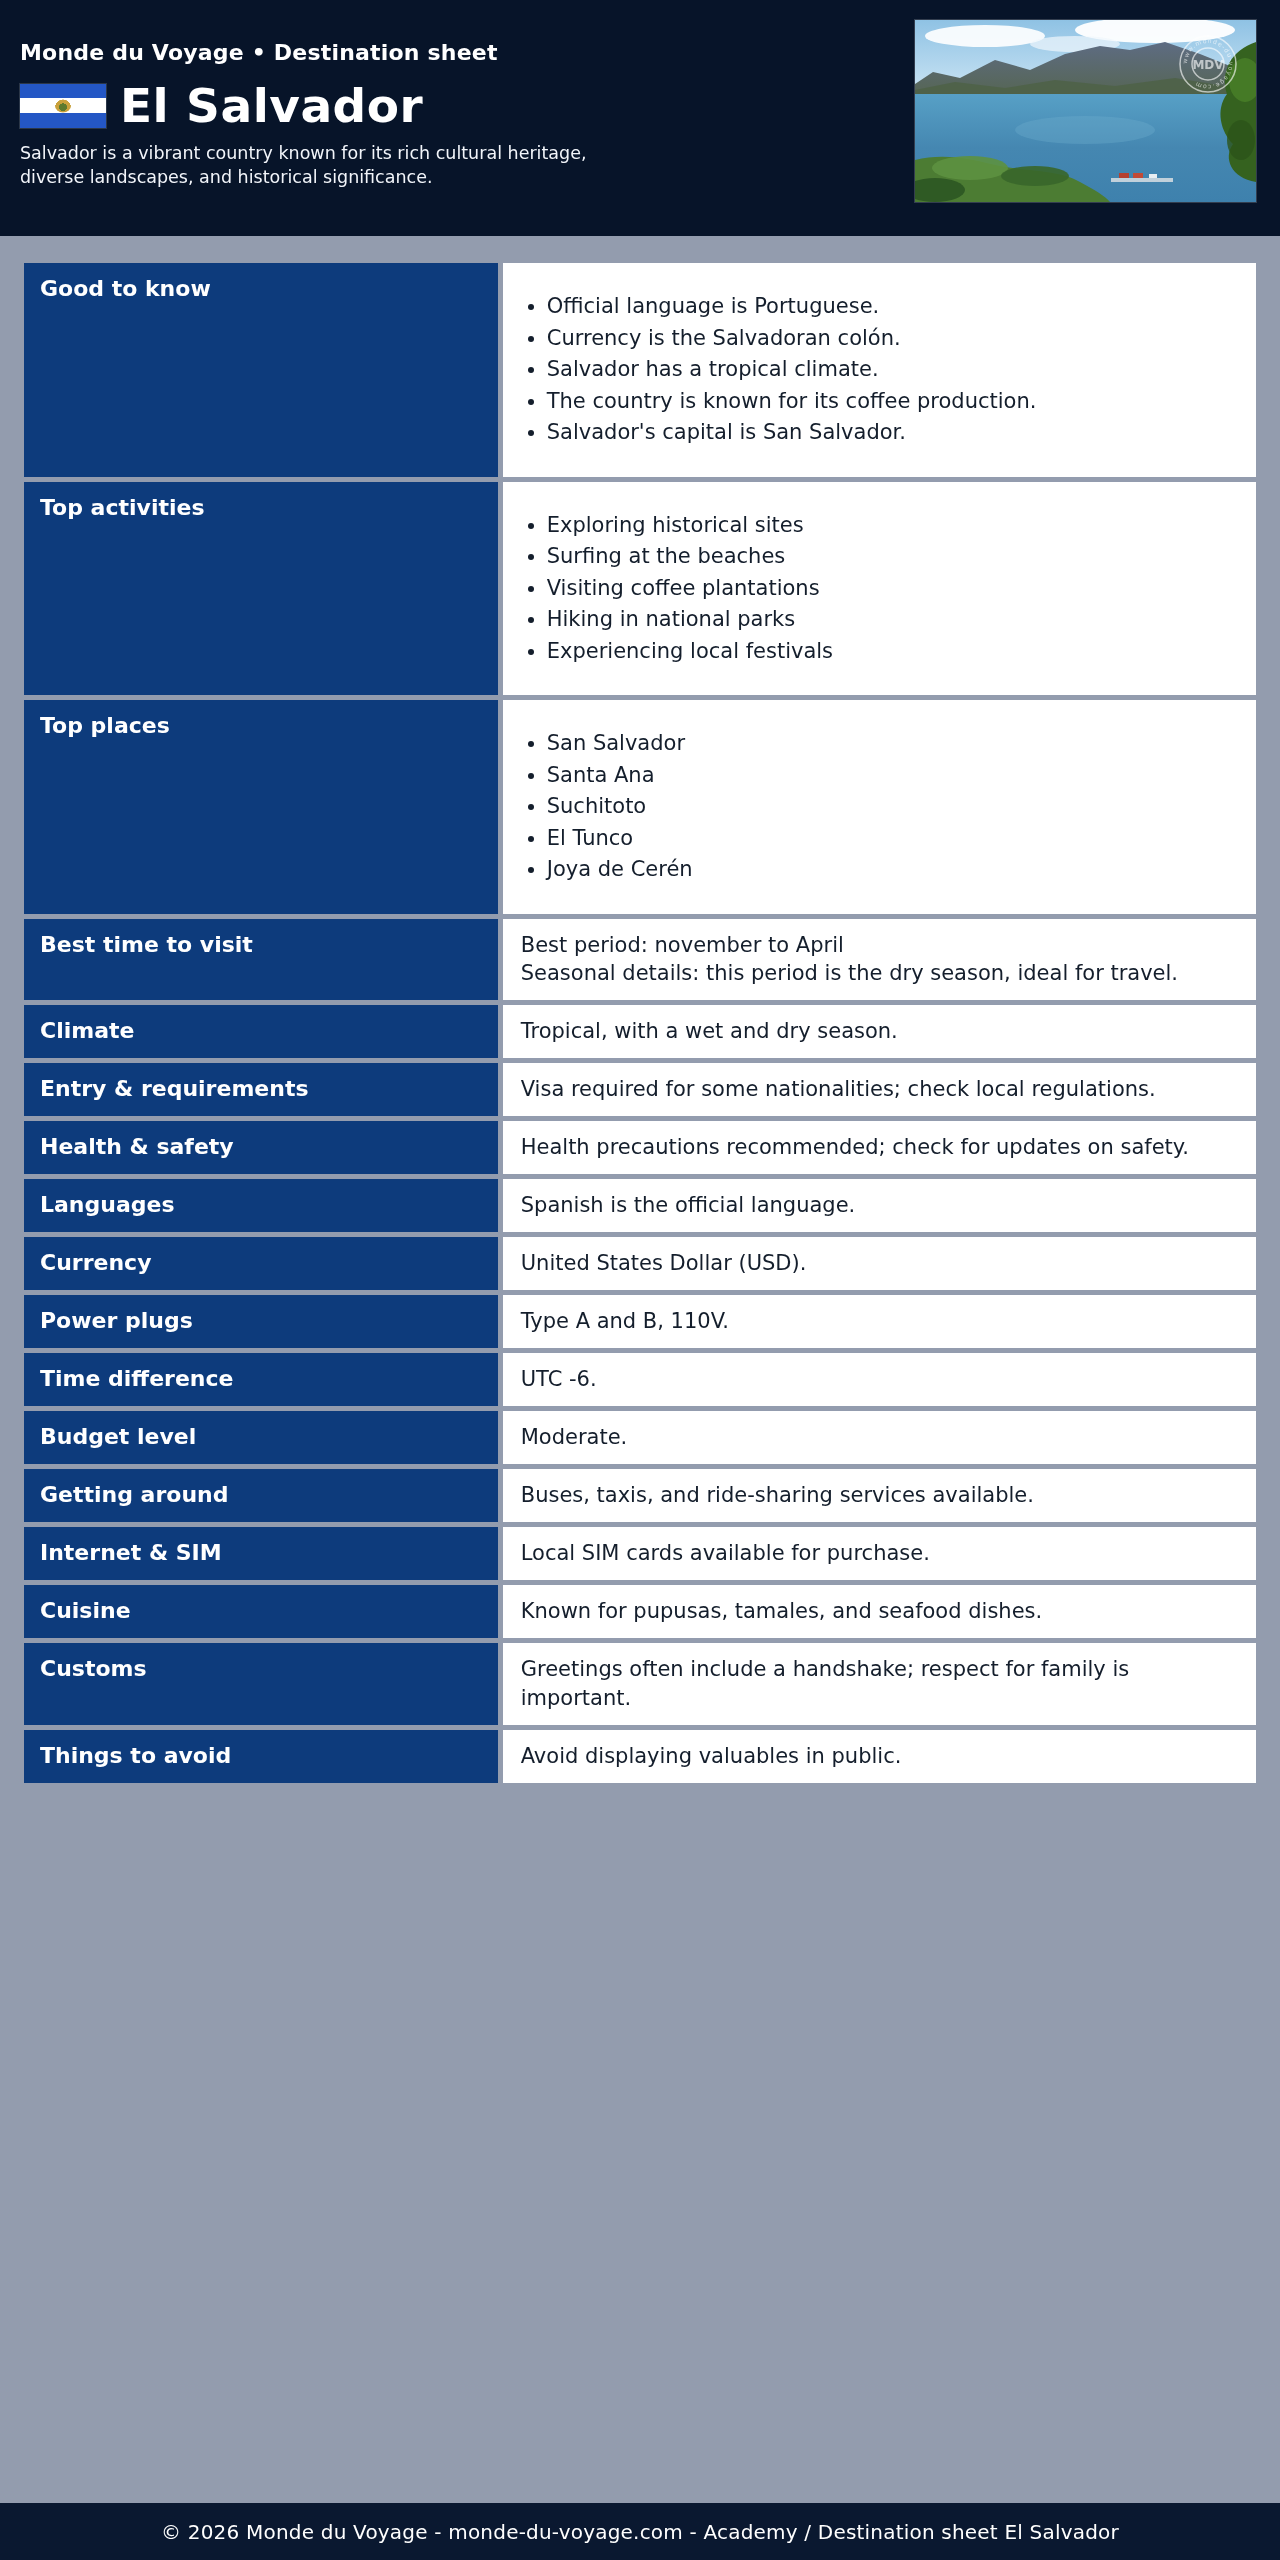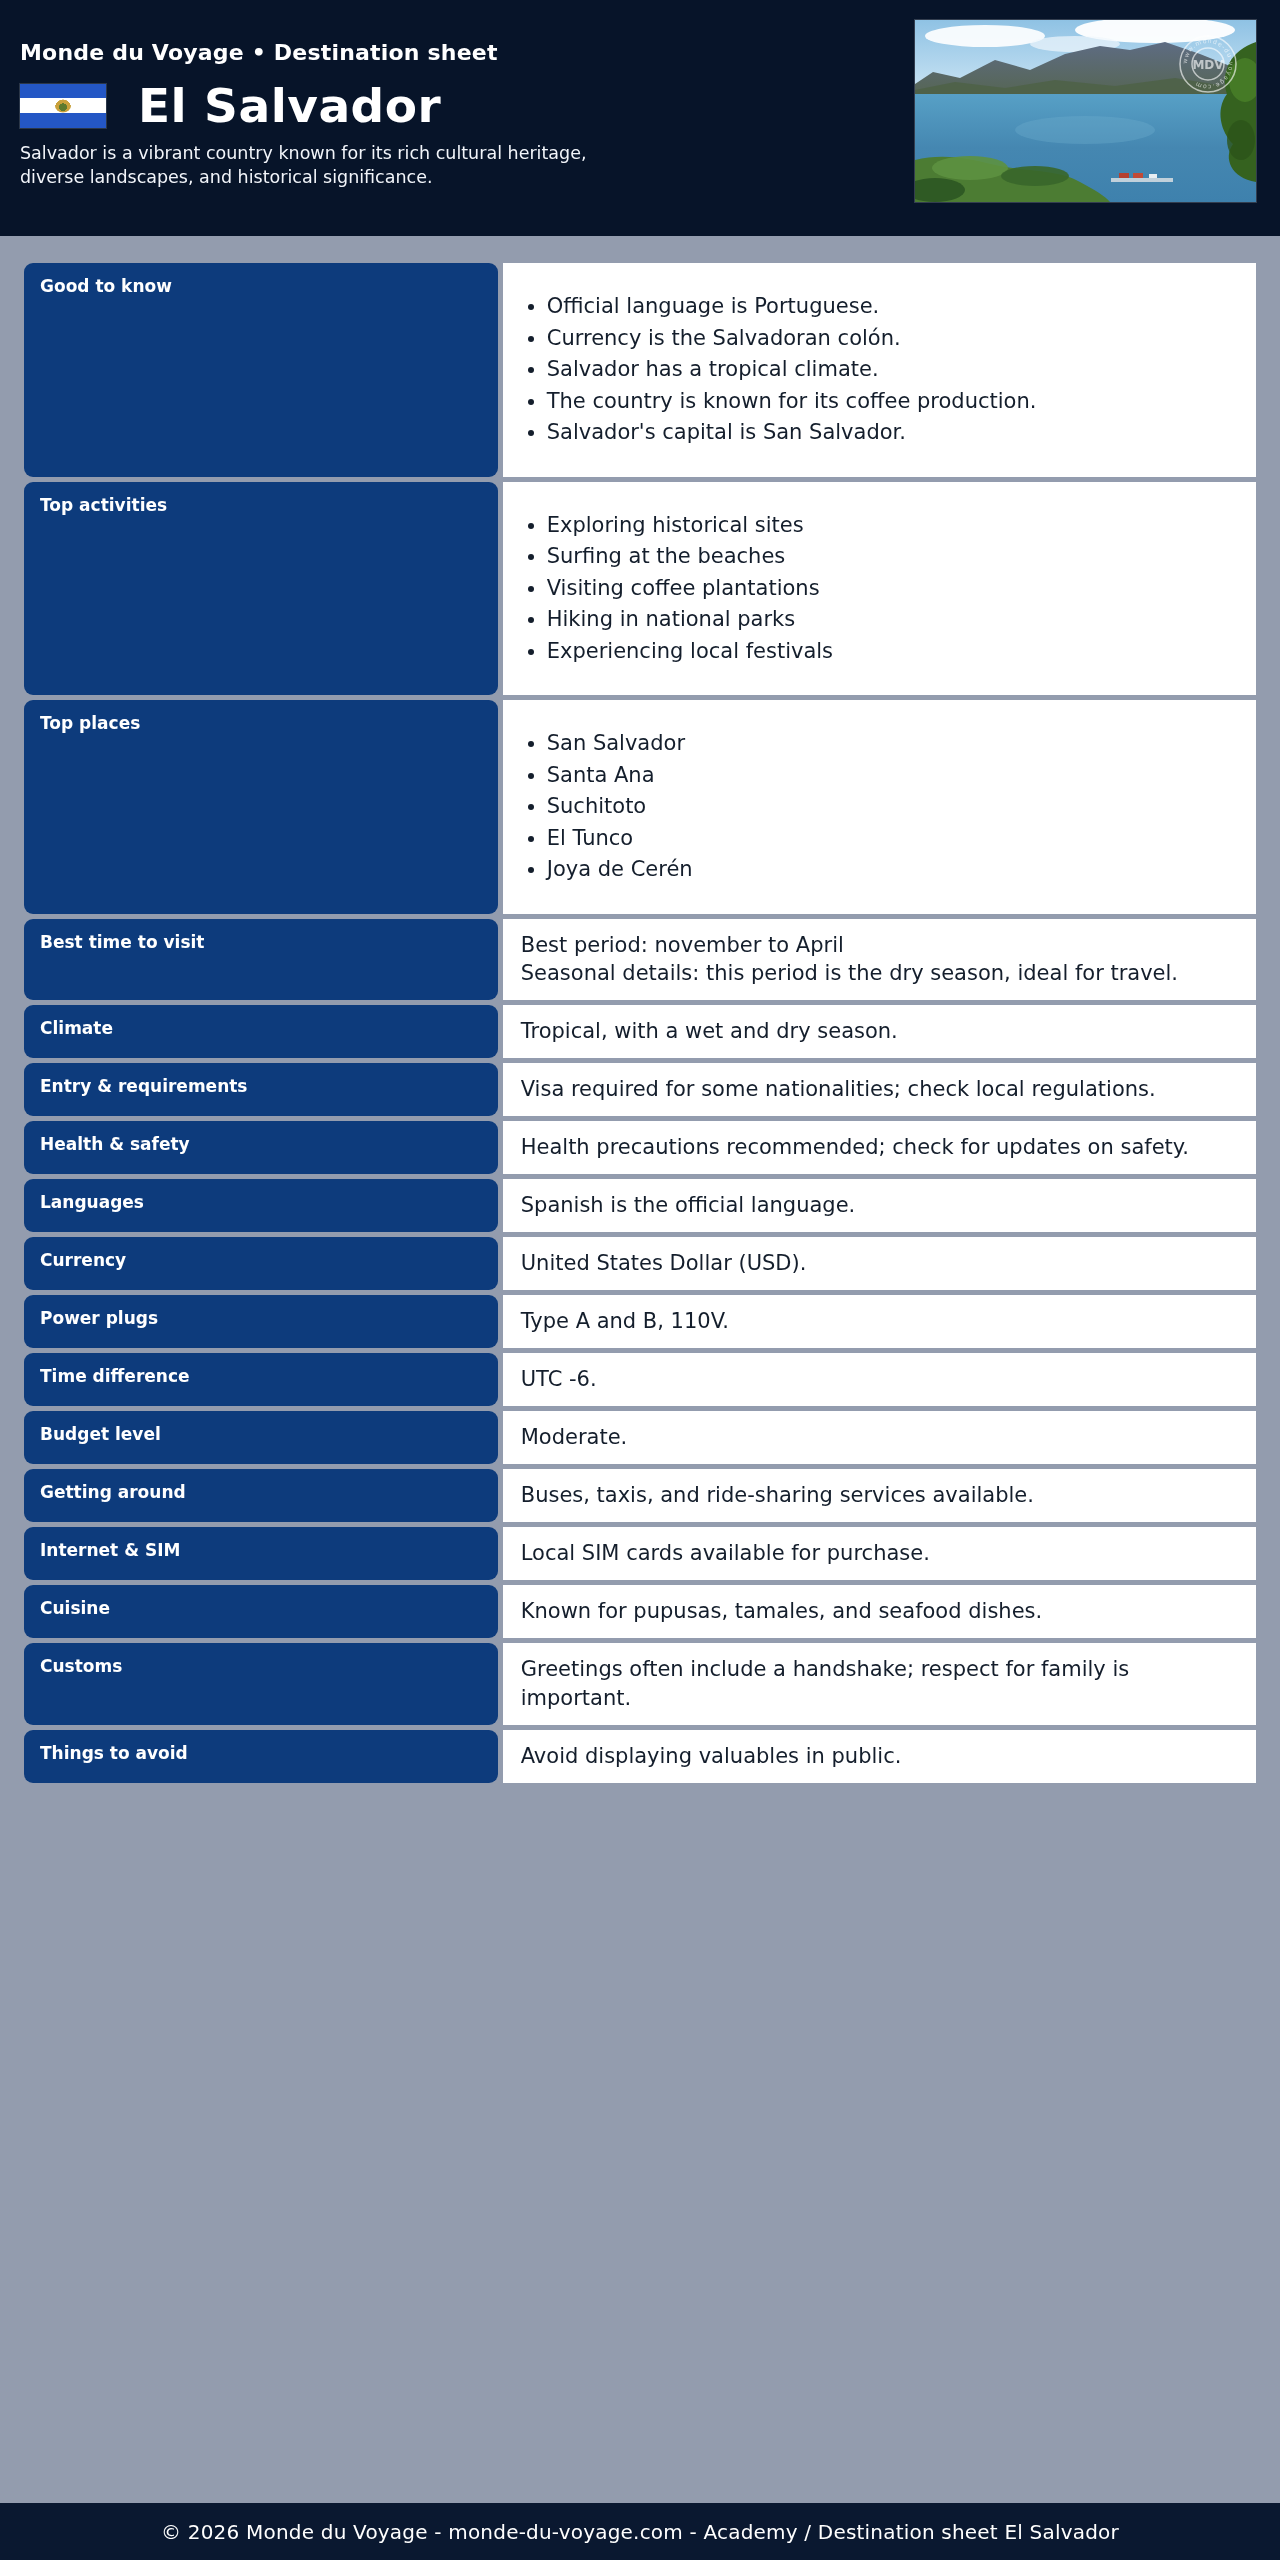--- a/index.html
+++ b/index.html
@@ -21,21 +21,21 @@
     background:#071429;
     color:#ffffff;
     box-sizing:border-box;
   }
   .brand {
     position:absolute; left:20px; top:40px;
     font-size:22px; font-weight:bold; letter-spacing:.2px;
   }
   .title-row {
     position:absolute; left:20px; top:82px;
-    display:flex; align-items:center; gap:32px;
+    display:flex; align-items:center; gap:14px;
   }
   .flag {
     width:86px; height:44px;
     display:flex; flex-direction:column;
     box-shadow:0 0 0 1px rgba(255,255,255,.15);
     flex:none;
   }
   .flag .stripe-blue { flex:1; background:#2457c5; }
   .flag .stripe-white { flex:1; background:#ffffff; position:relative; }
   .flag .emblem {
@@ -66,24 +66,23 @@
   table.info {
     width:100%;
     border-collapse:separate;
     border-spacing:5px;
     table-layout:fixed;
   }
   table.info th {
     width:36%;
     background:#0d3b7c;
     color:#ffffff;
-    font-size:17px; font-weight:bold;
+    font-size:22px; font-weight:bold;
     text-align:left; vertical-align:top;
     padding:13px 16px;
-    border-radius:9px;
   }
   table.info td {
     background:#ffffff;
     color:#141e2c;
     font-size:21px; line-height:1.38;
     vertical-align:middle;
     padding:12px 18px;
   }
   table.info ul {
     margin:16px 0; padding-left:26px;

